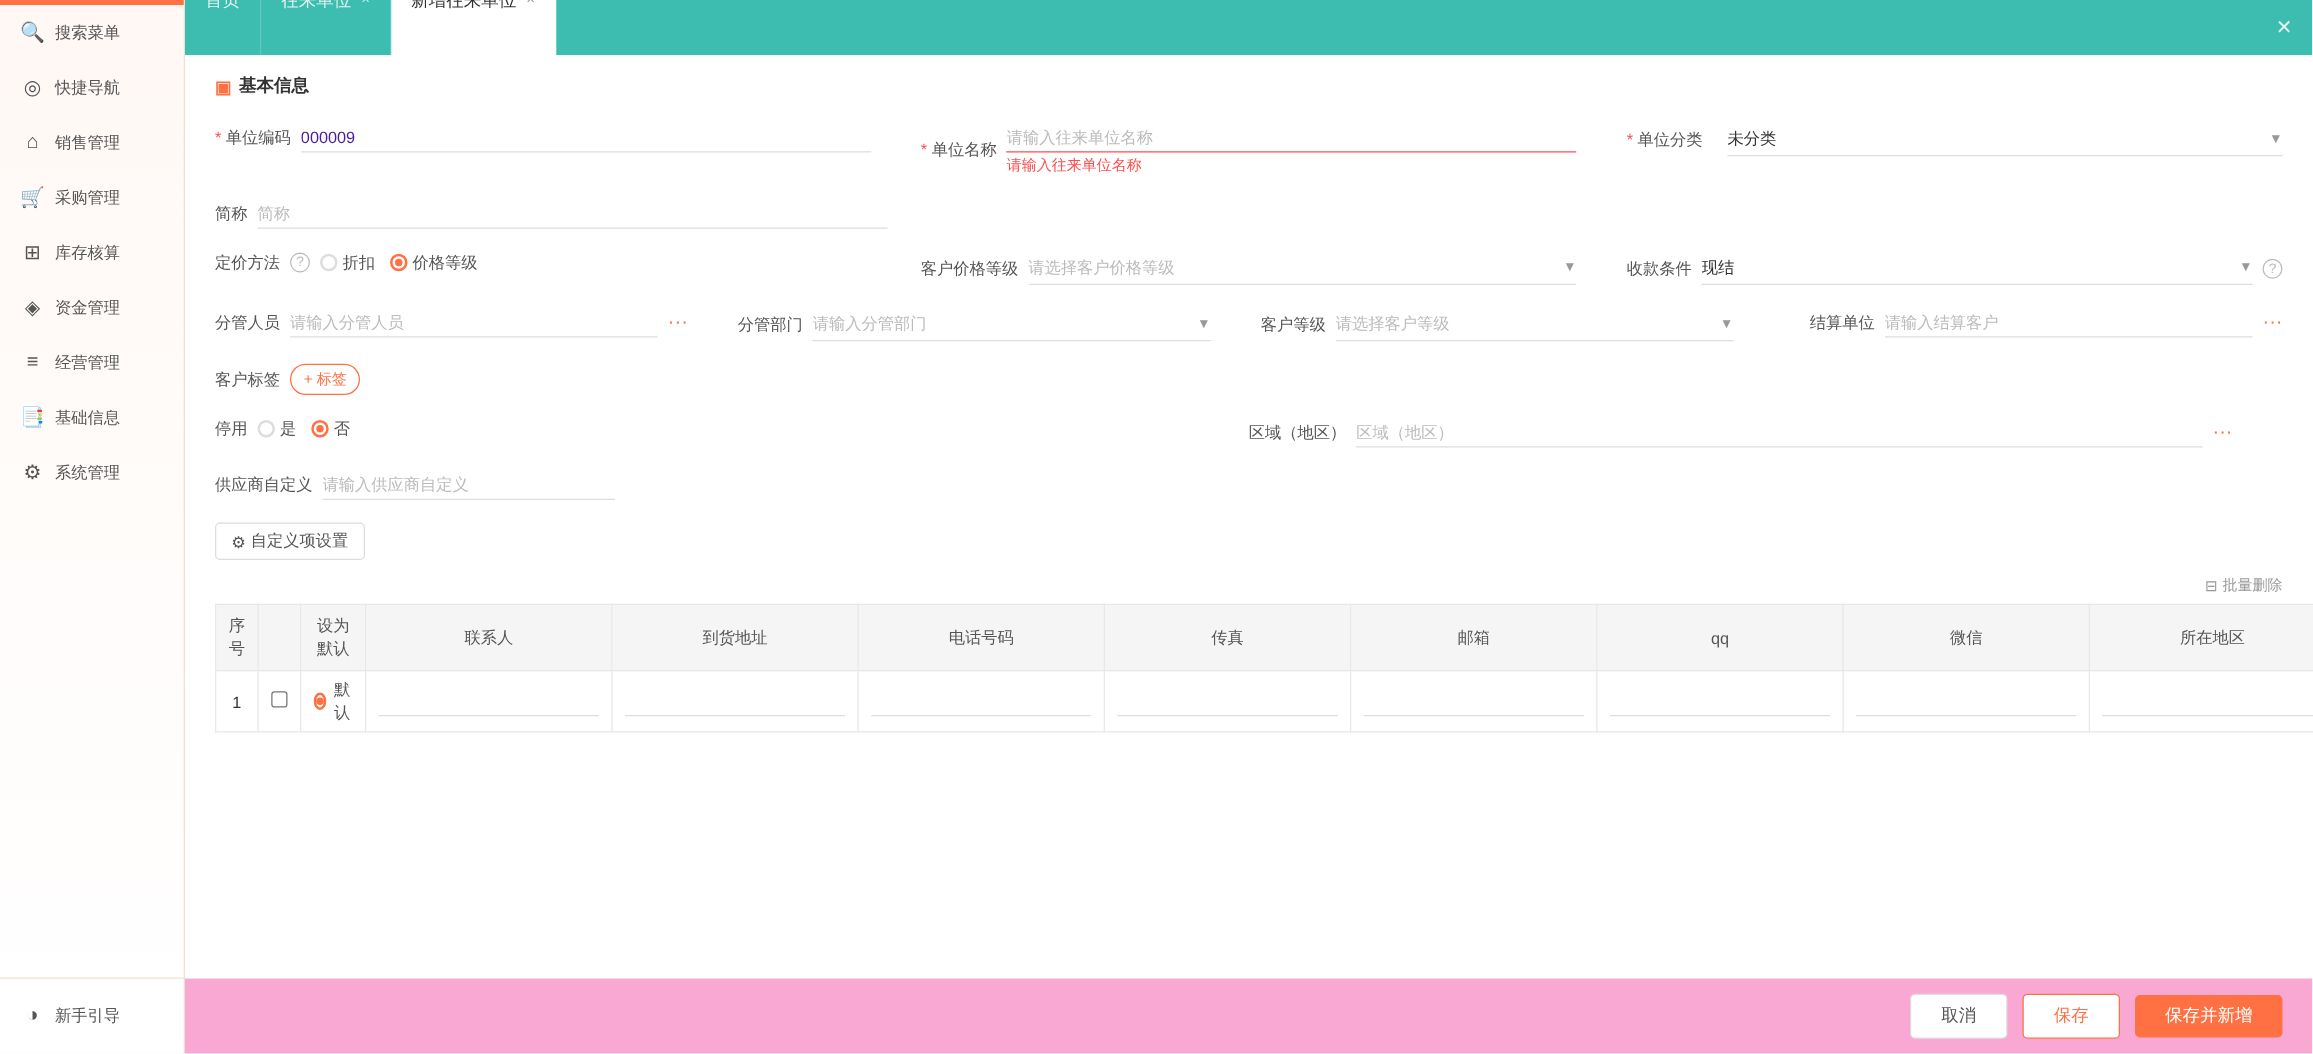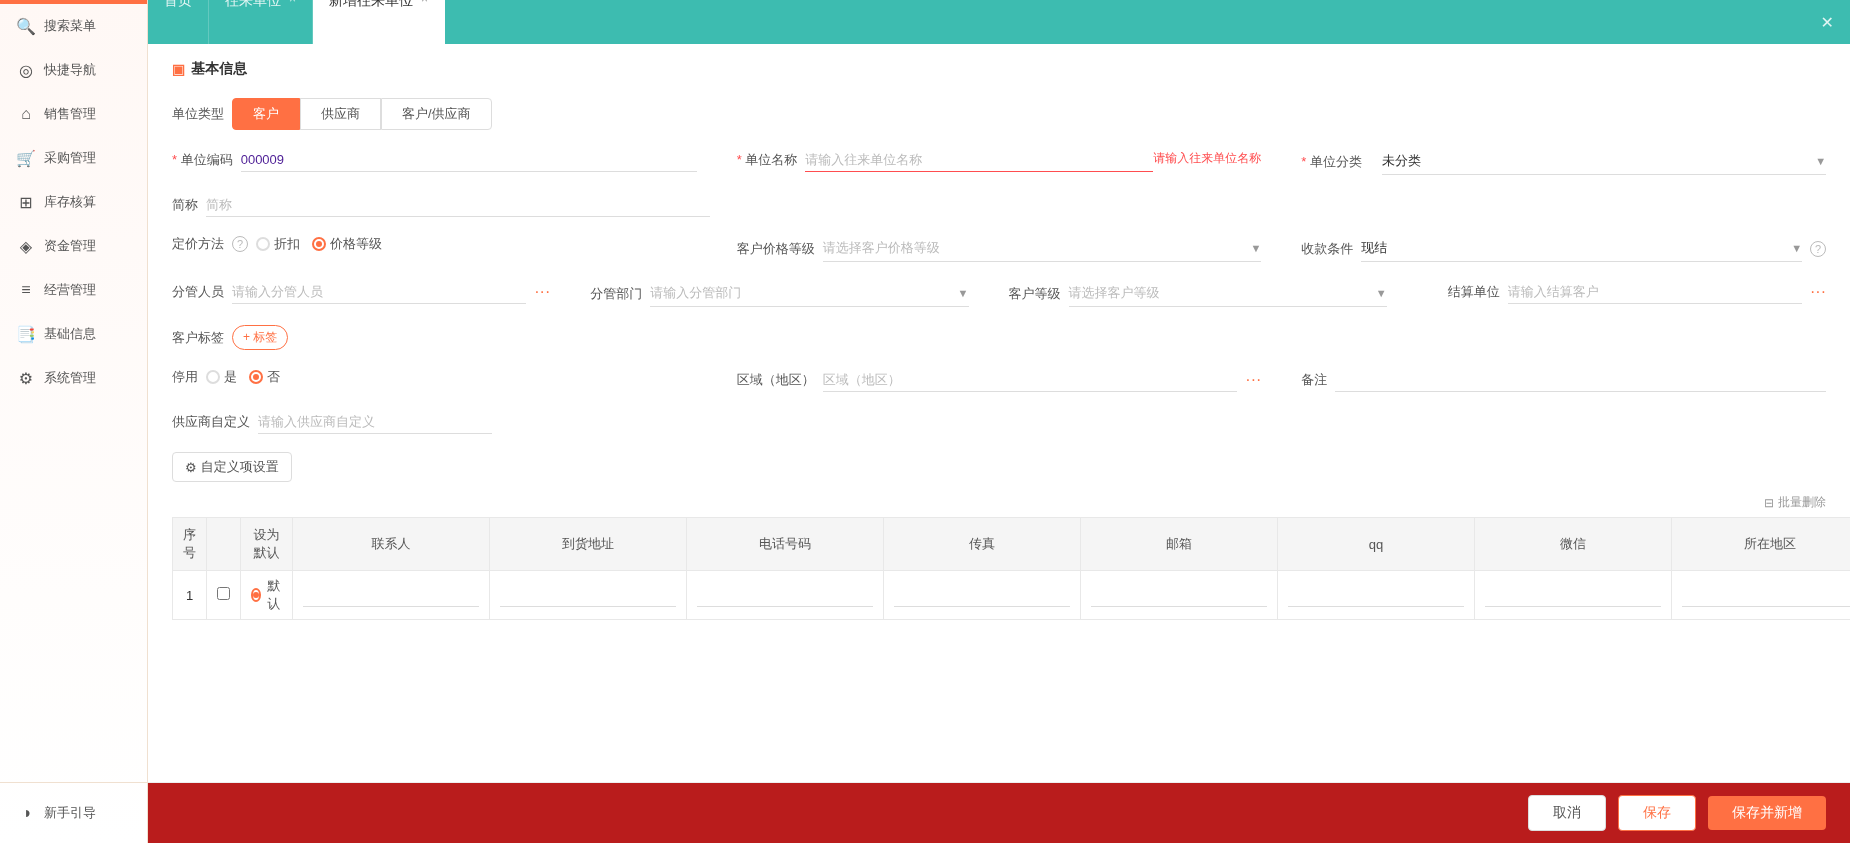--- a/index.html
+++ b/index.html
@@ -289,21 +289,21 @@
     }
 
     
     .action-bar {
       display: flex;
       justify-content: flex-end;
       align-items: center;
       gap: 12px;
       padding: 12px 24px;
       border-top: 1px solid #eee;
-      background: #b91c1c;
+      background: #f9a8d4;
       flex-shrink: 0;
     }
     .btn-cancel {
       padding: 8px 24px;
       border: 1px solid #ddd;
       background: #fff;
       border-radius: 4px;
       cursor: pointer;
       font-size: 14px;
       color: #555;
@@ -322,21 +322,21 @@
       border: none;
       background: #ff7043;
       border-radius: 4px;
       cursor: pointer;
       font-size: 14px;
       color: #fff;
     }
 
     .field-wrapper {
       display: flex;
-      flex-direction: row;
+      flex-direction: column;
       flex: 1;
       min-width: 0;
     }
   </style>
 </head>
 <body>
 
 <div class="sidebar">
   <div class="sidebar-top"></div>
   <div class="sidebar-item">
@@ -400,30 +400,20 @@
     <span class="tab-bar-close">✕</span>
   </div>
 
   <div class="form-area">
 
     <div class="section-title">
       <span class="section-title-icon">▣</span>
       <span>基本信息</span>
     </div>
 
-    <div class="form-row">
-      <div class="form-field">
-        <span class="field-label">单位类型</span>
-        <div class="unit-type-group">
-          <button class="unit-type-btn active">客户</button>
-          <button class="unit-type-btn">供应商</button>
-          <button class="unit-type-btn">客户/供应商</button>
-        </div>
-      </div>
-    </div>
 
     <div class="form-row">
       <div class="form-field" style="flex:1; margin-right:40px;">
         <span class="field-label required">单位编码</span>
         <input class="field-input" type="text" value="000009" style="">
       </div>
       <div class="form-field" style="flex:1; margin-right:40px;">
         <span class="field-label required">单位名称</span>
         <div class="field-wrapper">
           <input class="field-input error" type="text" placeholder="请输入往来单位名称" style="">
@@ -524,24 +514,20 @@
           <div class="radio-item">
             <div class="radio-circle checked"></div>
             <span class="radio-label">否</span>
           </div>
         </div>
       </div>
       <div class="form-field" style="flex:1; margin-right:40px;">
         <span class="field-label">区域（地区）</span>
         <input class="field-input" type="text" placeholder="区域（地区）" style="">
         <span class="more-dots">···</span>
-      </div>
-      <div class="form-field" style="flex:1;">
-        <span class="field-label">备注</span>
-        <input class="field-input" type="text" style="">
       </div>
     </div>
 
     <div class="form-row">
       <div class="form-field" style="flex:1; max-width:320px;">
         <span class="field-label">供应商自定义</span>
         <input class="field-input" type="text" placeholder="请输入供应商自定义" style="">
       </div>
     </div>
 

